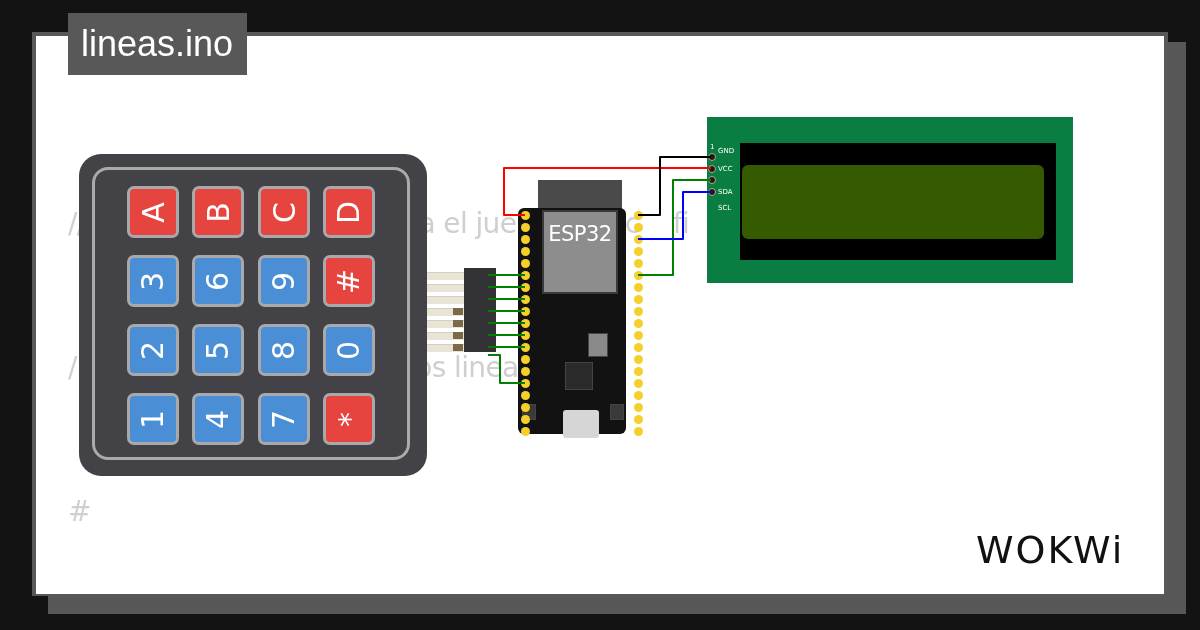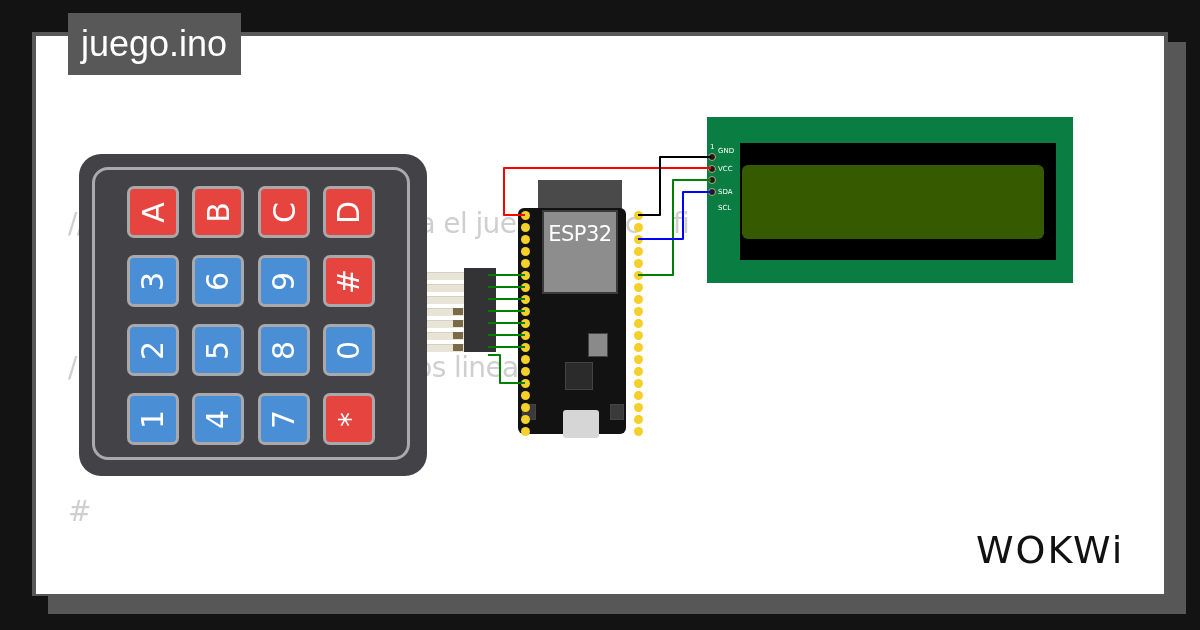--- a/index.html
+++ b/index.html
@@ -36,21 +36,21 @@
   .logo { position:absolute; left:976px; top:528px; font-family:"DejaVu Sans", sans-serif; font-size:38px; color:#111; letter-spacing:2px; z-index:4; }
   svg.wires { position:absolute; left:0; top:0; }
 </style>
 </head>
 <body>
 
 <div class="shadow"></div>
 <div class="card"></div>
 <div class="card-inner"></div>
 
-<div class="filetab">juego.ino</div>
+<div class="filetab">lineas.ino</div>
 
 <div class="code">
   <div>//Progama que implementa el juego de pic    fi          d   l   i        trola</div>
   <div>/                          LCD de dos lineas</div>
   <div>#</div>
   
   
   
   
   

